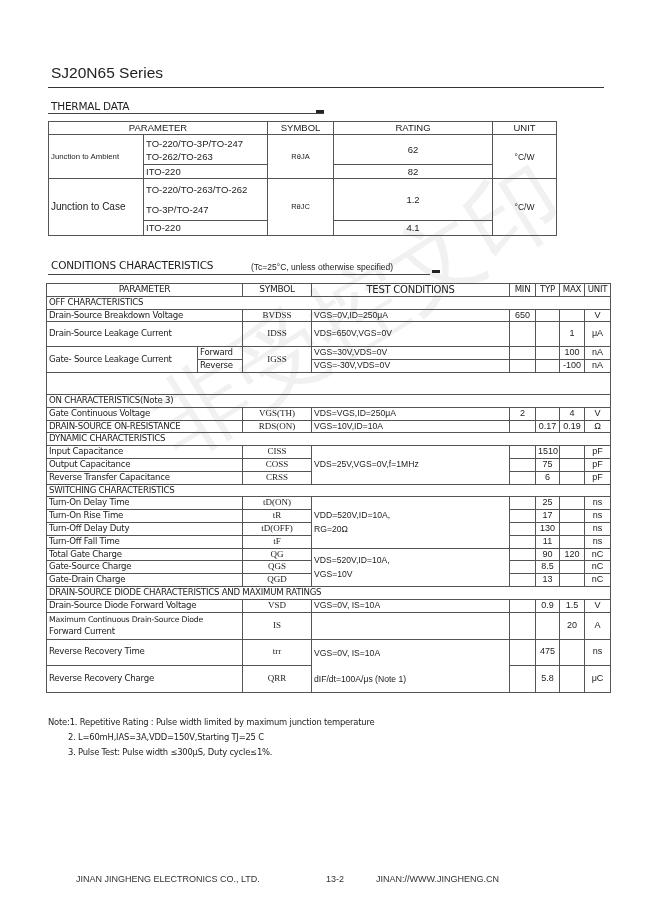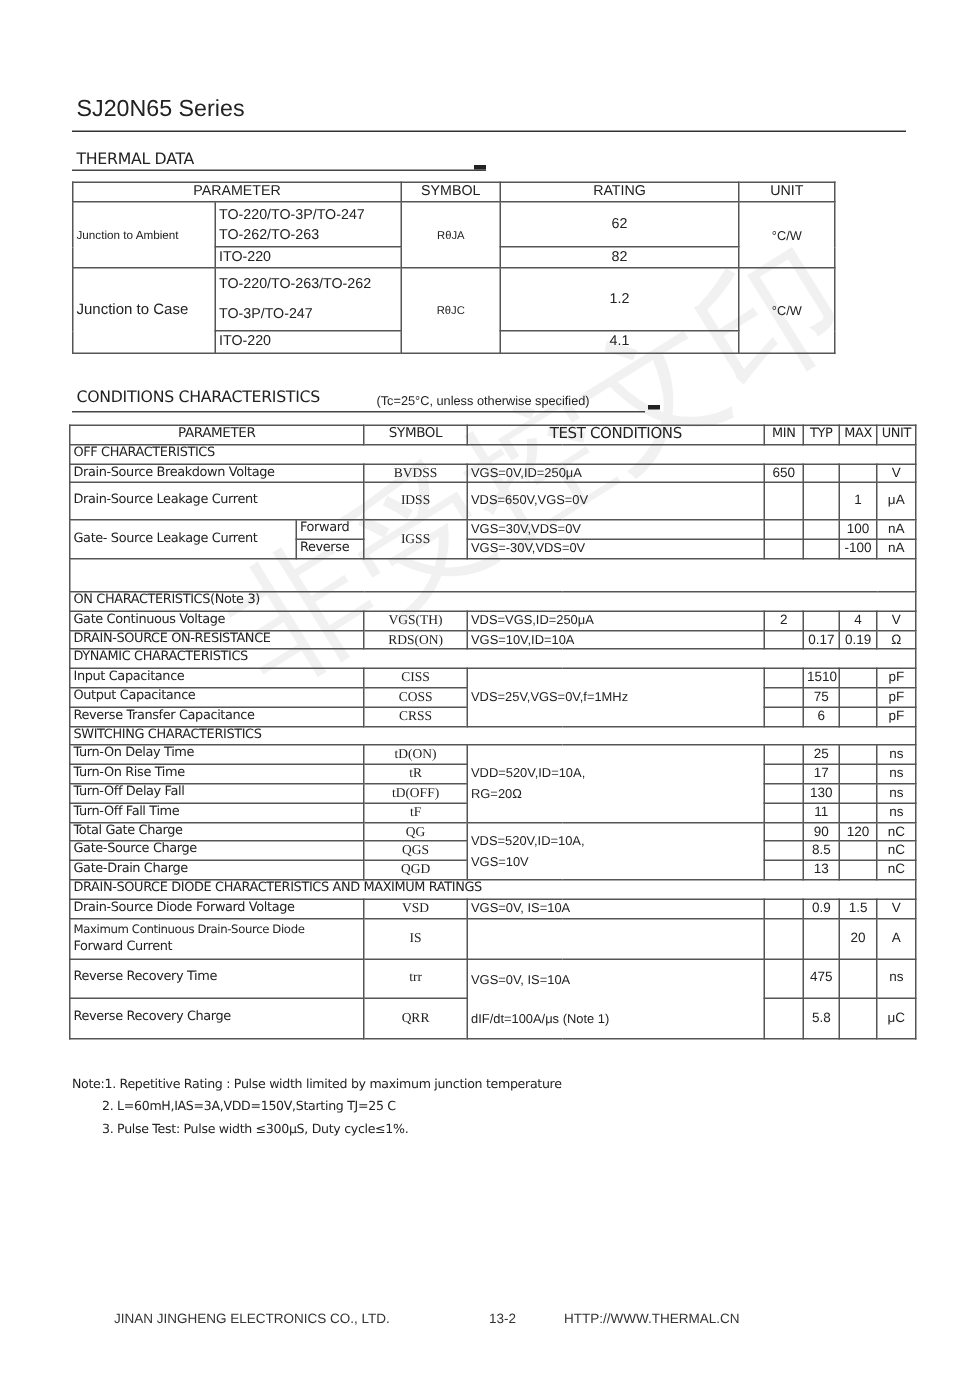--- a/index.html
+++ b/index.html
@@ -218,21 +218,21 @@
   </tr>
   <tr>
     <td colspan="2">Turn-On Rise Time</td>
     <td class="c sym">tR</td>
     <td class="c num"></td>
     <td class="c num">17</td>
     <td class="c num"></td>
     <td class="c num">ns</td>
   </tr>
   <tr>
-    <td colspan="2">Turn-Off Delay Fall</td>
+    <td colspan="2">Turn-Off Delay Duty</td>
     <td class="c sym">tD(OFF)</td>
     <td class="c num"></td>
     <td class="c num">130</td>
     <td class="c num"></td>
     <td class="c num">ns</td>
   </tr>
   <tr>
     <td colspan="2">Turn-Off Fall Time</td>
     <td class="c sym">tF</td>
     <td class="c num"></td>
@@ -316,13 +316,13 @@
   </table>
 
 <div class="notes">
   <div>Note:1. Repetitive Rating : Pulse width limited by maximum junction temperature</div>
   <div style="padding-left:20px">2. L=60mH,IAS=3A,VDD=150V,Starting TJ=25 C</div>
   <div style="padding-left:20px">3. Pulse Test: Pulse width ≤300μS, Duty cycle≤1%.</div>
 </div>
 
 <div class="footer" style="left:76px;">JINAN JINGHENG ELECTRONICS  CO., LTD.</div>
 <div class="footer" style="left:326px;text-align:right;">13-2</div>
-<div class="footer" style="left:376px;">HTTP://WWW.THERMAL.CN</div>
+<div class="footer" style="left:376px;">JINAN://WWW.JINGHENG.CN</div>
 
 </body></html>

